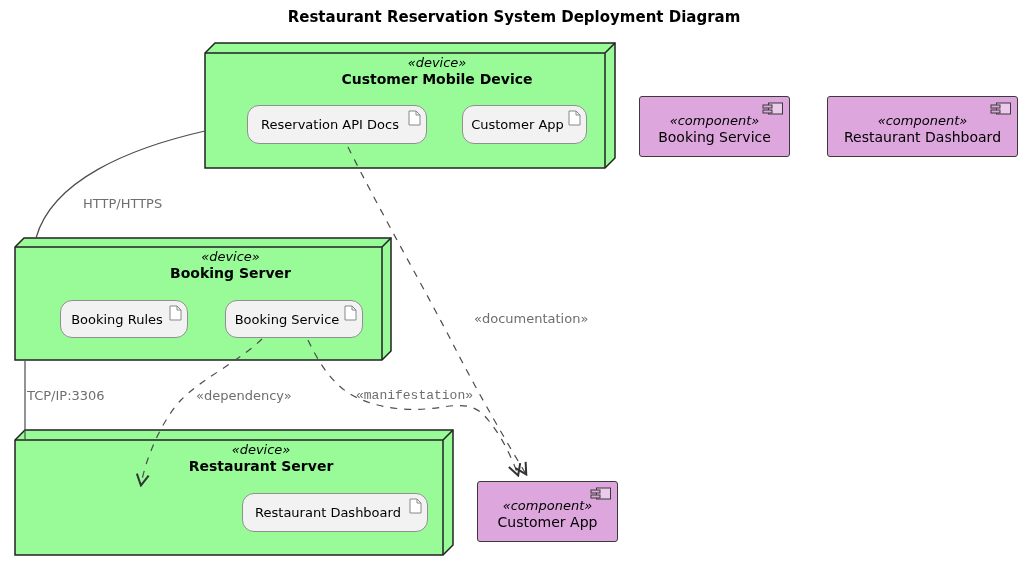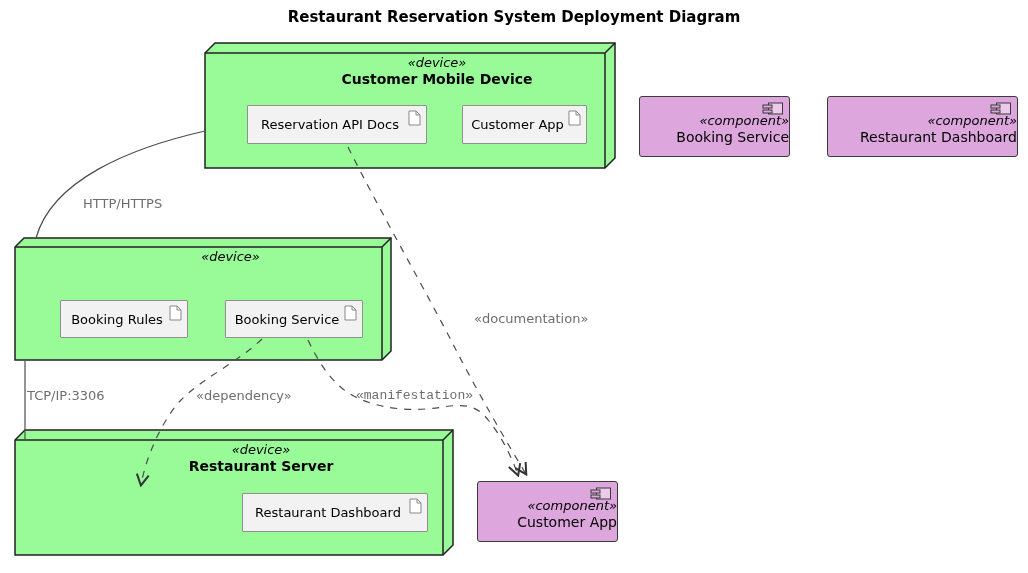--- a/index.html
+++ b/index.html
@@ -9,28 +9,28 @@
   }
   #edge-layer{position:absolute;left:0;top:0;width:1028px;height:573px;}
   .diagram-title{
     position:absolute;top:8px;left:0;width:100%;text-align:center;
     font-size:15px;font-weight:bold;color:#000;
   }
   .node-label{position:absolute;text-align:center;line-height:15px;padding-left:32px;}
   .node-label .stereo{font-style:italic;font-size:13px;color:#000;}
   .node-label .nname{font-size:14px;font-weight:bold;color:#000;margin-top:2px;}
   .artifact{
-    position:absolute;background:#f2f2f2;border:1px solid #909090;border-radius:1px;
+    position:absolute;background:#f2f2f2;border:1px solid #909090;border-radius:12px;
     display:flex;align-items:center;justify-content:center;
     font-size:13px;color:#000;padding-right:18px;padding-left:4px;box-sizing:border-box;
   }
   .artifact .doc-ic{position:absolute;right:5px;top:4px;}
   .component{
     position:absolute;background:#dda6dd;border:1.5px solid #3a3a3a;border-radius:3px;
-    text-align:right;box-sizing:border-box;padding-top:16px;line-height:16px;
+    text-align:center;box-sizing:border-box;padding-top:16px;line-height:16px;
   }
   .component .stereo{font-style:italic;font-size:13px;color:#000;}
   .component .cname{font-size:14px;color:#000;}
   .component .comp-ic{position:absolute;right:5px;top:5px;}
   .edge-label{
     position:absolute;font-size:13px;color:#6e6e6e;white-space:nowrap;
   }
 </style>
 </head>
 <body>
@@ -67,20 +67,21 @@
   </svg>
 
   <div class="diagram-title">Restaurant Reservation System Deployment Diagram</div>
 
   <div class="node-label" style="left:205px;top:55px;width:400px;">
     <div class="stereo">«device»</div>
     <div class="nname">Customer Mobile Device</div>
   </div>
   <div class="node-label" style="left:15px;top:249px;width:367px;">
     <div class="stereo">«device»</div>
+    <div class="nname">Booking Server</div>
   </div>
   <div class="node-label" style="left:15px;top:442px;width:428px;">
     <div class="stereo">«device»</div>
     <div class="nname">Restaurant Server</div>
   </div>
 
   <div class="artifact" style="left:247px;top:105px;width:180px;height:39px;">
     <span>Reservation API Docs</span>
     <svg class="doc-ic" width="13" height="16" viewBox="0 0 13 16">
       <path d="M1,1 h7 l4,4 v10 h-11 z" fill="#ffffff" stroke="#888888"></path>

